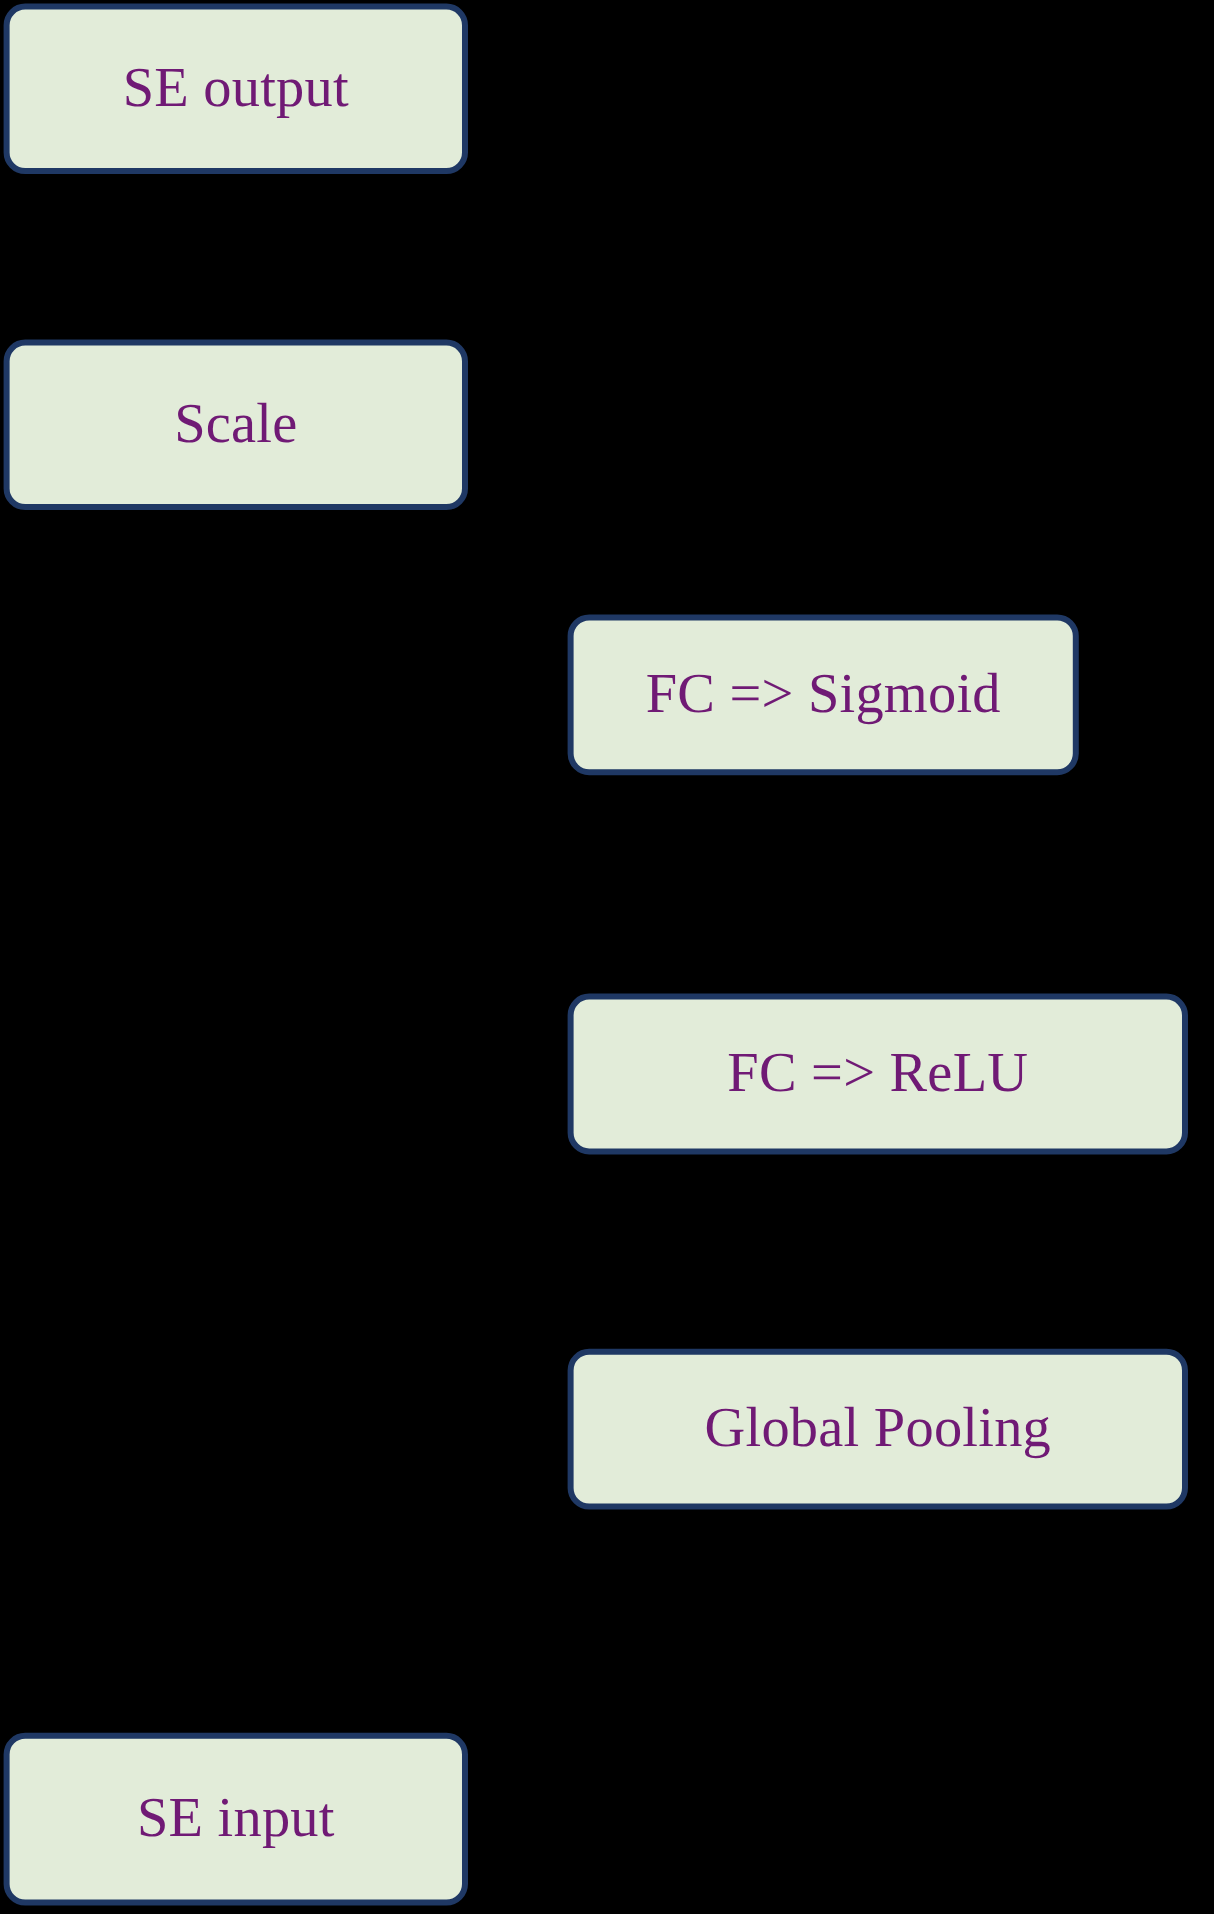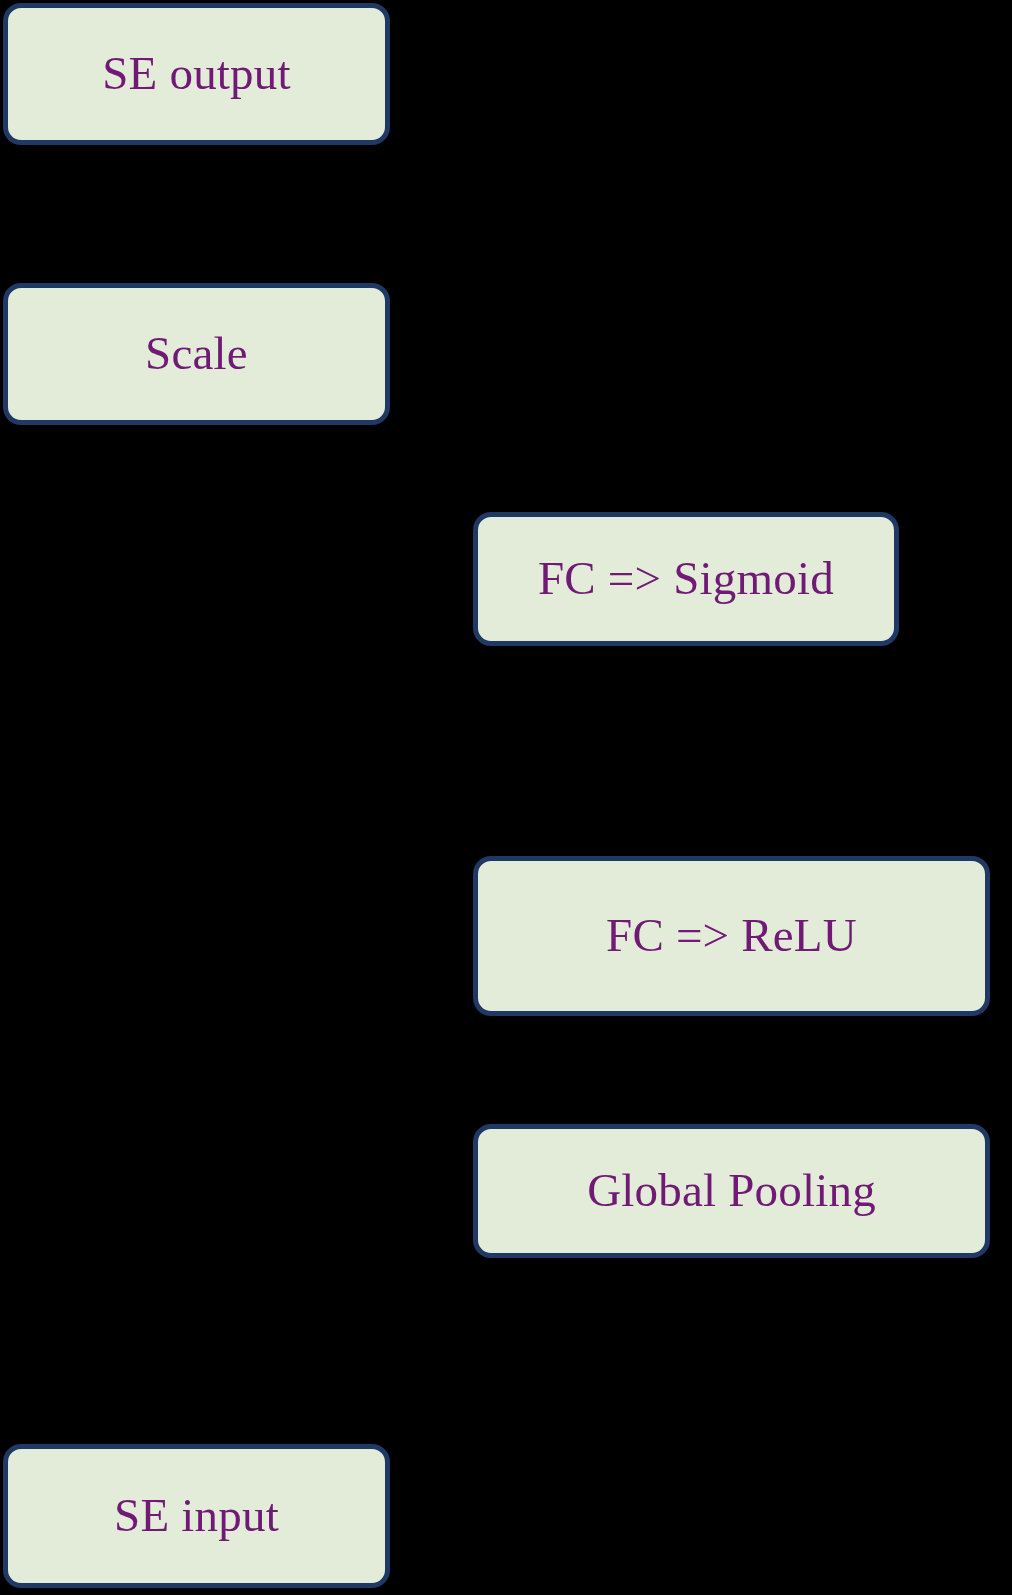--- a/index.html
+++ b/index.html
@@ -75,21 +75,21 @@
   </div>
 
   <div class="node" style="left:3px; top:283px; width:387px; height:142px;justify-content:center;">
     <span class="node-label">Scale</span>
   </div>
 
   <div class="node" style="left:473px; top:512px; width:426px; height:134px;">
     <span class="node-label">FC =&gt; Sigmoid</span>
   </div>
 
-  <div class="node" style="left:473px; top:856px; width:517px; height:160px;">
+  <div class="node" style="left:473px; top:828px; width:517px; height:134px;">
     <span class="node-label">FC =&gt; ReLU</span>
   </div>
 
   <div class="node" style="left:3px; top:1444px; width:387px; height:144px;">
     <span class="node-label">SE input</span>
   </div>
 
   <div class="node" style="left:473px; top:1124px; width:517px; height:134px;">
     <span class="node-label">Global Pooling</span>
   </div>

